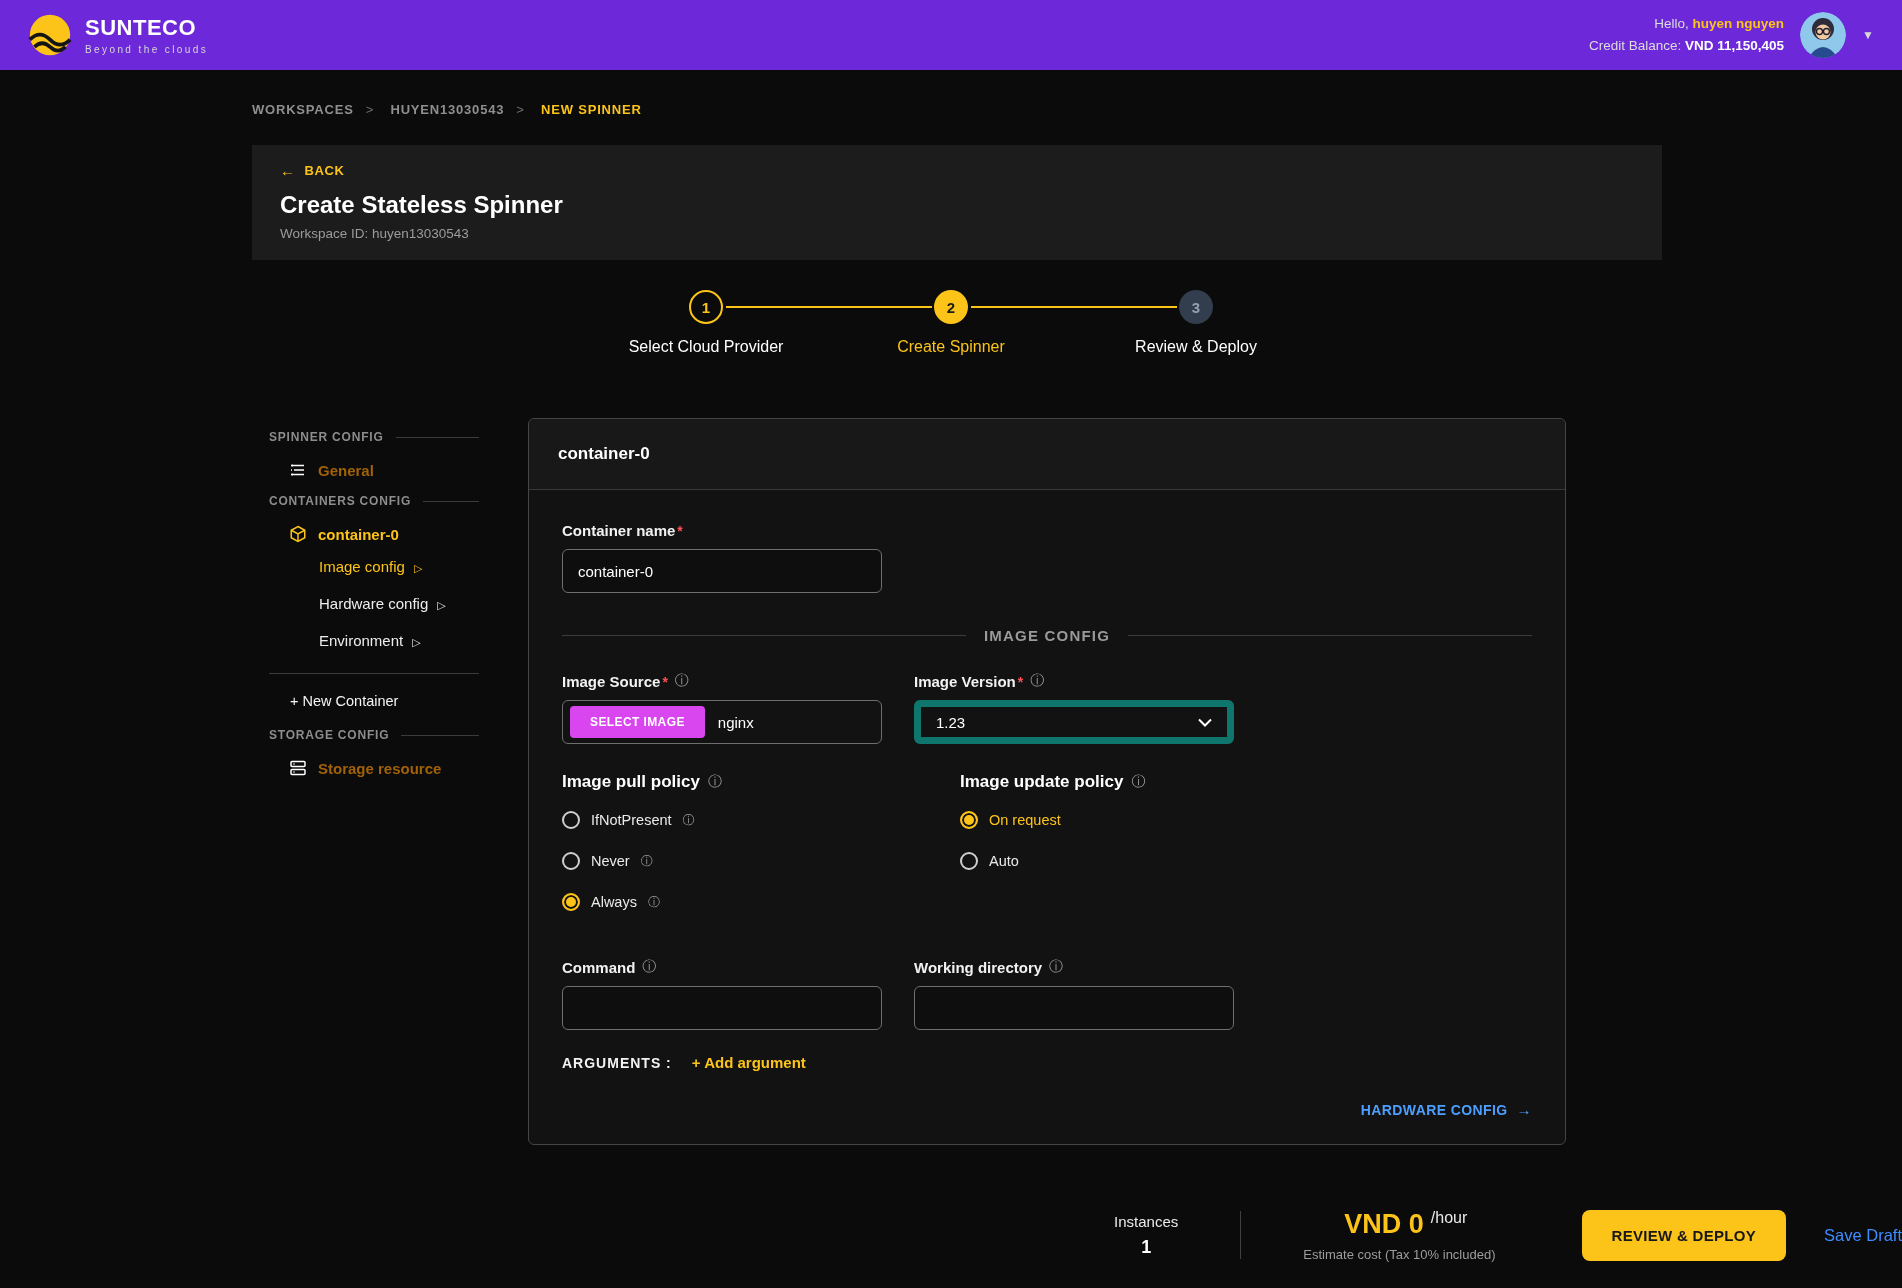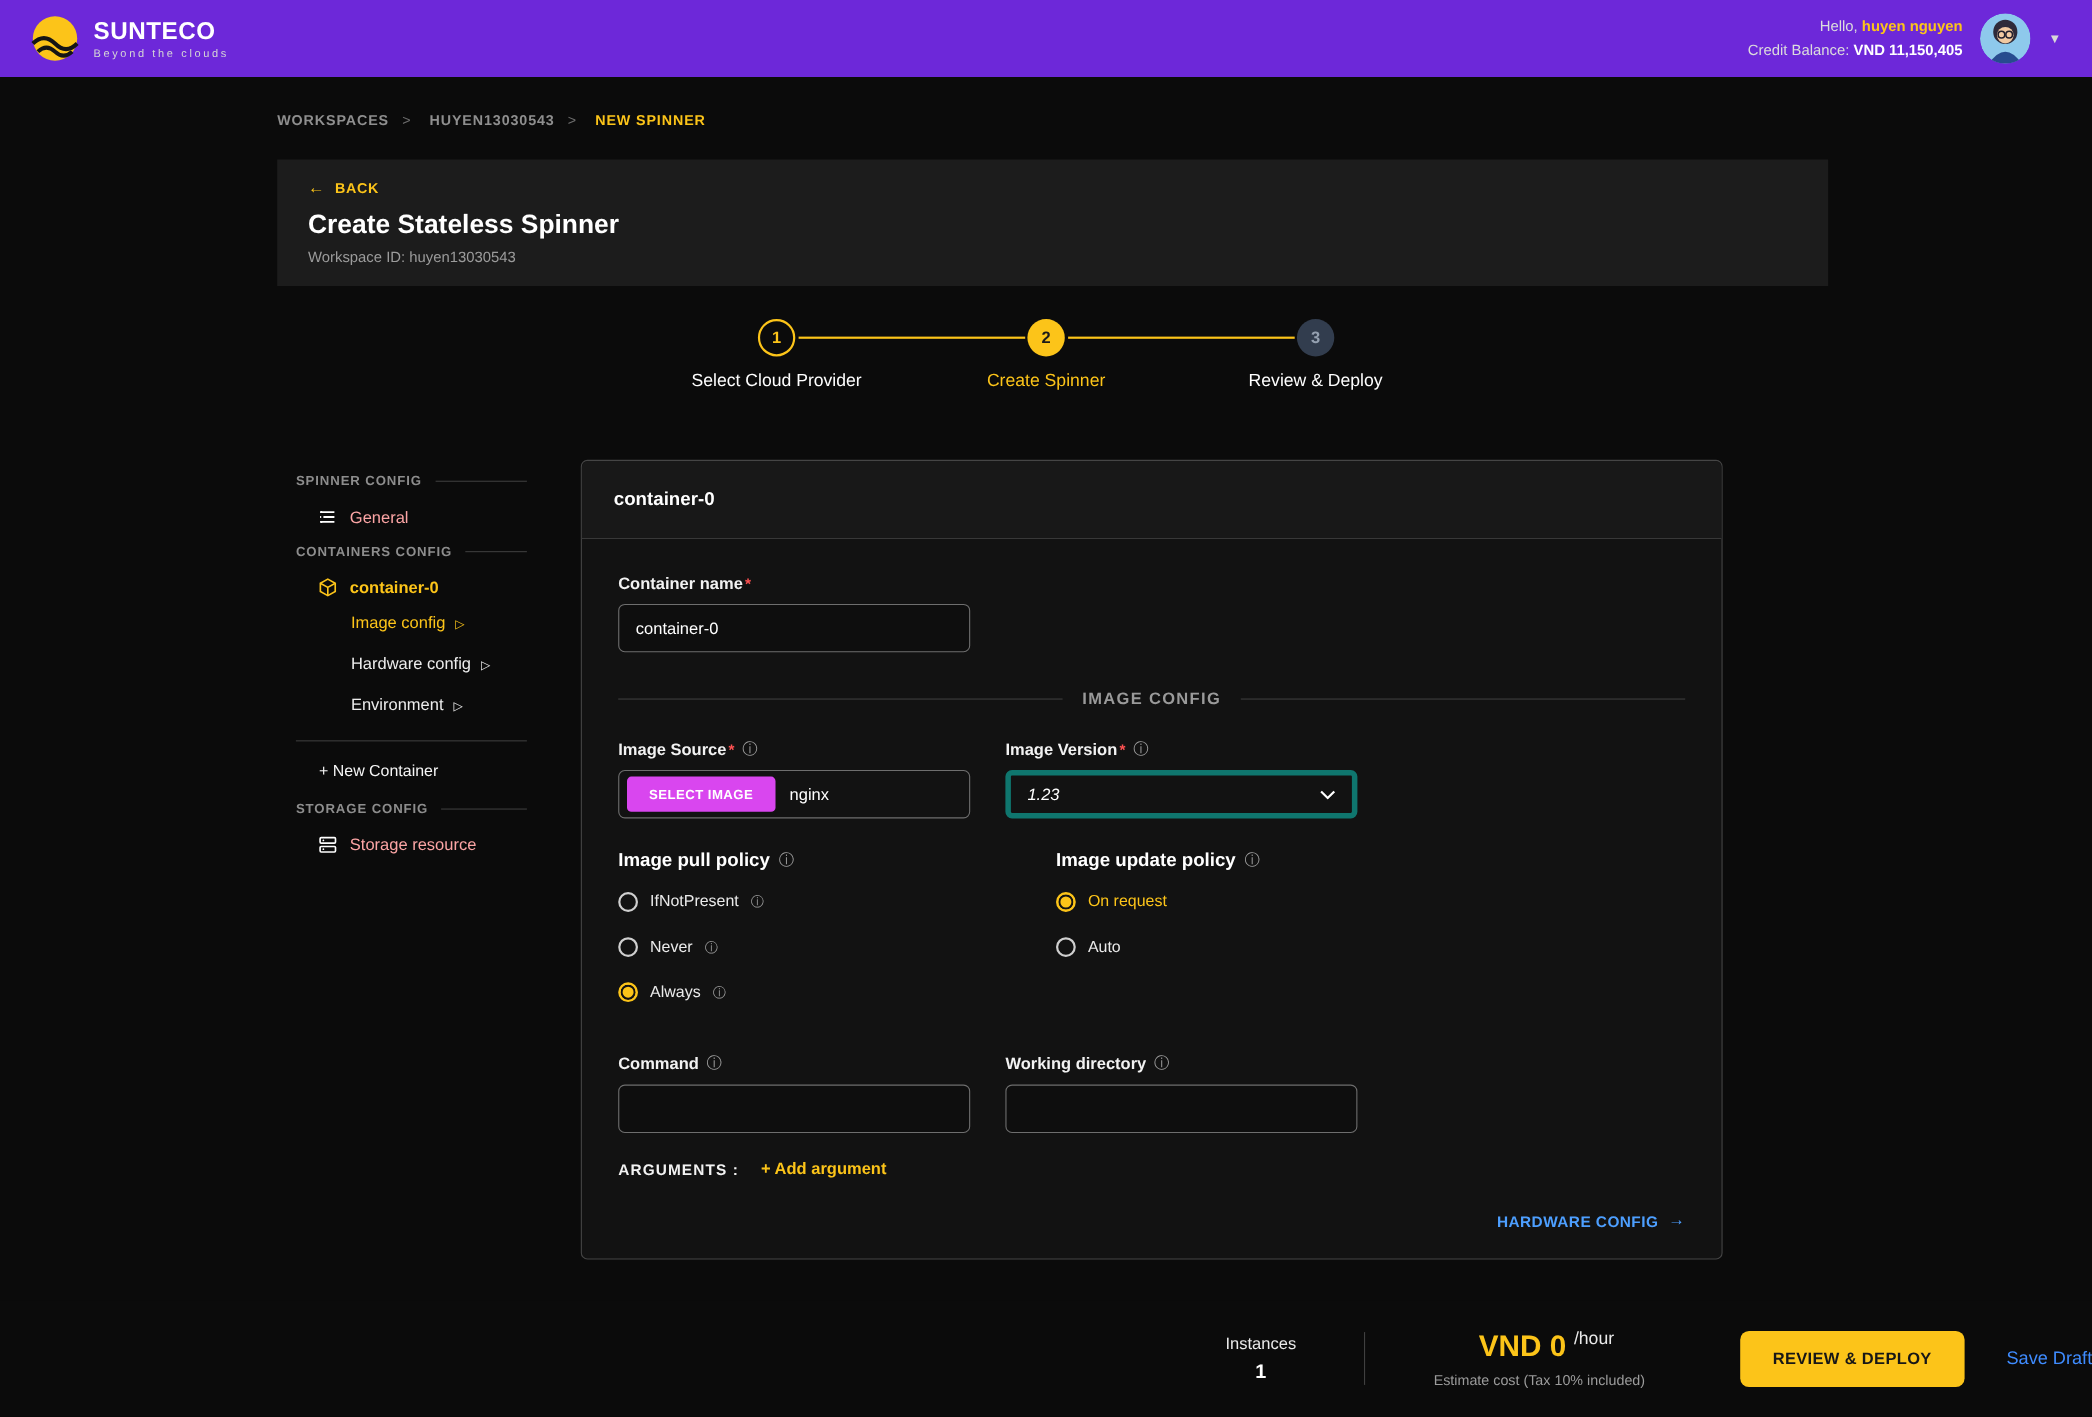--- a/index.html
+++ b/index.html
@@ -62,21 +62,21 @@
 
   
   .layout { position:relative; margin-top:56px; height:730px; }
 
   
   .sidebar { position:absolute; left:269px; top:12px; width:210px; }
   .side-section { display:flex; align-items:center; margin-bottom:17px; }
   .side-section-label { font-size:12px; font-weight:bold; color:#8d8d8d; letter-spacing:0.8px; white-space:nowrap; }
   .side-rule { flex:1; height:1px; background:#3c3c3c; margin-left:12px; }
   .side-item { display:flex; align-items:center; gap:11px; padding-left:20px; margin-bottom:15px; cursor:pointer; }
-  .side-item-label { font-size:15px; font-weight:normal; color:#fca5a5; }
+  .side-item-label { font-size:15px; font-weight:bold; color:#a16207; }
   .side-item.accent .side-item-label { color:#fcc419; font-weight:600; }
   .side-sub { display:flex; align-items:center; gap:9px; padding-left:50px; margin-bottom:20px; cursor:pointer; font-size:15px; color:#ededed; }
   .side-sub.active { color:#fcc419; }
   .play-icon::after { content:"▷"; font-size:11px; }
   .side-divider { height:1px; background:#3c3c3c; margin:24px 0 19px; }
   .new-container { padding-left:21px; font-size:14.5px; color:#f5f5f5; margin-bottom:19px; cursor:pointer; }
   .icon-16 { width:18px; height:18px; display:inline-flex; flex:0 0 auto; }
 
   
   .card {
@@ -110,22 +110,22 @@
     width:320px; height:44px; border:1px solid #6e6e6e; border-radius:6px;
     display:flex; align-items:center; padding:0 7px; gap:13px;
   }
   .btn-select-image {
     background:#d946ef; border:none; border-radius:4px; color:#fff;
     font-size:12px; font-weight:bold; letter-spacing:0.4px; padding:9px 20px; cursor:pointer; font-family:inherit;
   }
   .input-group-value { font-size:15px; color:#fff; }
 
   .select {
-    width:320px; height:44px; border:5px solid #0f766e; border-radius:6px;
-    display:flex; align-items:center; justify-content:space-between; padding:0 15px; cursor:pointer;font-style:italic;
+    width:320px; height:44px; border:7px solid #0f766e; border-radius:6px;
+    display:flex; align-items:center; justify-content:space-between; padding:0 15px; cursor:pointer;
   }
   .select-value { font-size:15px; color:#fff; }
 
   .policy-block.right { padding-left:46px; }
   .policy-heading { display:flex; align-items:center; gap:8px; font-size:17px; font-weight:bold; color:#fff; margin-bottom:17px; }
   .radio-row { display:flex; align-items:center; gap:11px; height:22px; margin-bottom:19px; cursor:pointer; }
   .radio { width:18px; height:18px; border-radius:50%; border:2px solid #cfcfcf; flex:0 0 auto; }
   .radio.checked { border-color:#fcc419; background:#fcc419; box-shadow:inset 0 0 0 2px #121212; }
   .radio-label { font-size:14.5px; color:#eaeaea; }
   .radio-row.accent .radio-label { color:#fcc419; }

